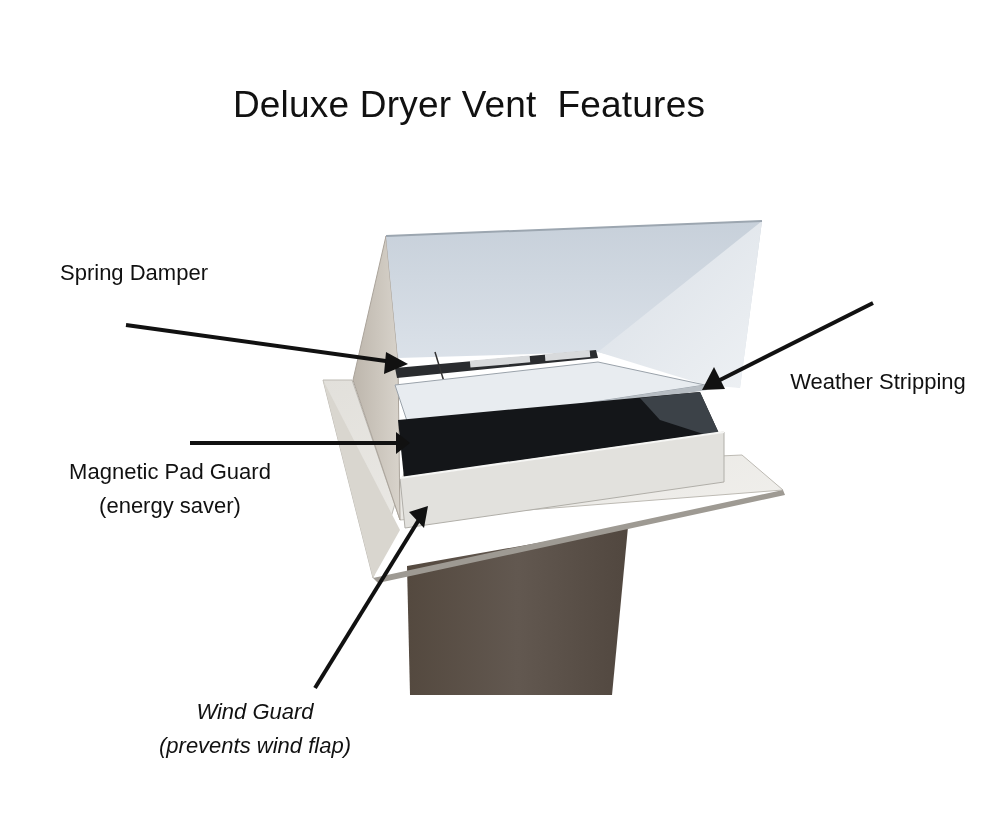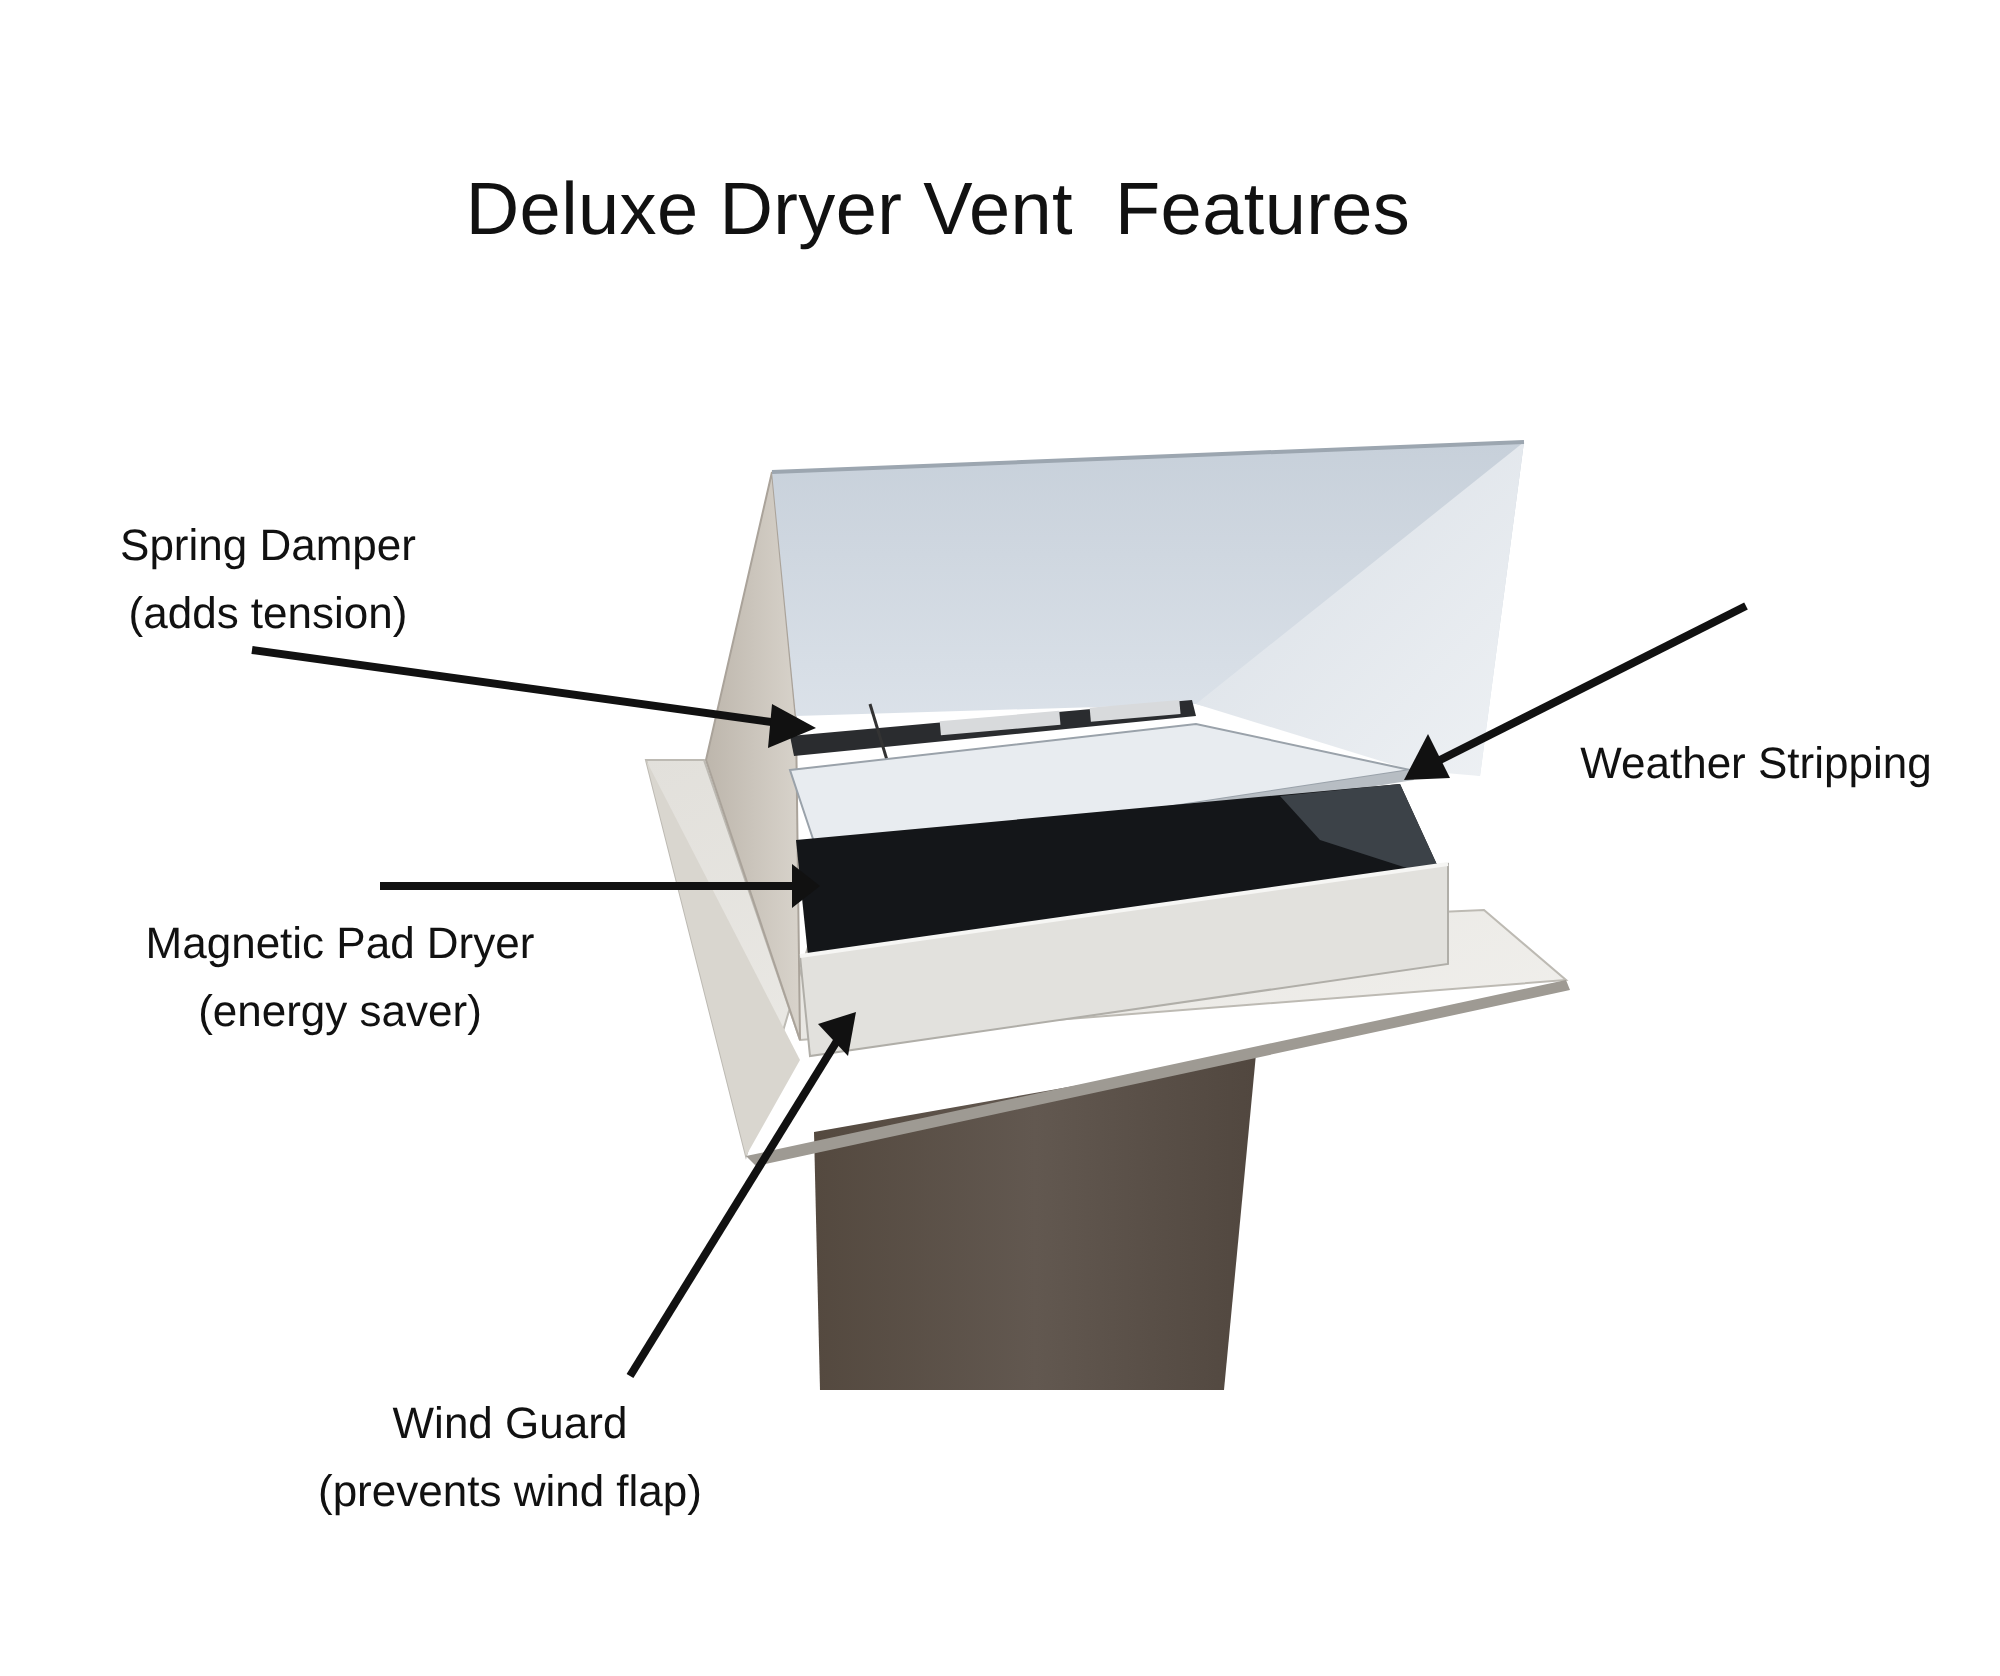--- a/index.html
+++ b/index.html
@@ -3,21 +3,21 @@
 <meta charset="utf-8">
 <style>
   html, body { margin: 0; padding: 0; background: #ffffff; }
   body { width: 1000px; height: 838px; position: relative; overflow: hidden; font-family: "Liberation Sans", "DejaVu Sans", sans-serif; color: #111; }
   .title { position: absolute; left: 0; width: 938px; top: 84px; text-align: center; font-size: 37px; letter-spacing: 0.2px; white-space: pre; }
   .label { position: absolute; text-align: center; font-size: 22px; line-height: 34px; white-space: nowrap; }
   .label span { display: block; }
   #lbl-spring { left: 34px; top: 256px; width: 200px; }
   #lbl-weather { left: 768px; top: 365px; width: 220px; }
   #lbl-magnetic { left: 50px; top: 455px; width: 240px; }
-  #lbl-wind { left: 130px; top: 695px; width: 250px; }
+  #lbl-wind { left: 130px; top: 695px; width: 250px; font-style: italic; }
   svg.art { position: absolute; left: 0; top: 0; }
 </style>
 </head>
 <body>
 
 <div class="title">Deluxe Dryer Vent  Features</div>
 
 <svg class="art" width="1000" height="838" viewBox="0 0 1000 838">
   <defs>
     <linearGradient id="gInterior" x1="0" y1="0" x2="0" y2="1">
@@ -101,28 +101,27 @@
     <polygon points="410,443 396,432 396,454" fill="#111"></polygon>
   </g>
   <g>
     <line x1="315" y1="688" x2="420" y2="518" stroke="#111" stroke-width="4"></line>
     <polygon points="428,506 409,512 424,528" fill="#111"></polygon>
   </g>
 </svg>
 
 <div class="label" id="lbl-spring">
   <span>Spring Damper</span>
-  <span>(adds tension)</span>
 </div>
 
 <div class="label" id="lbl-weather">
   <span>Weather Stripping</span>
 </div>
 
 <div class="label" id="lbl-magnetic">
-  <span>Magnetic Pad Dryer</span>
+  <span>Magnetic Pad Guard</span>
   <span>(energy saver)</span>
 </div>
 
 <div class="label" id="lbl-wind">
   <span>Wind Guard</span>
   <span>(prevents wind flap)</span>
 </div>
 
 </body></html>

